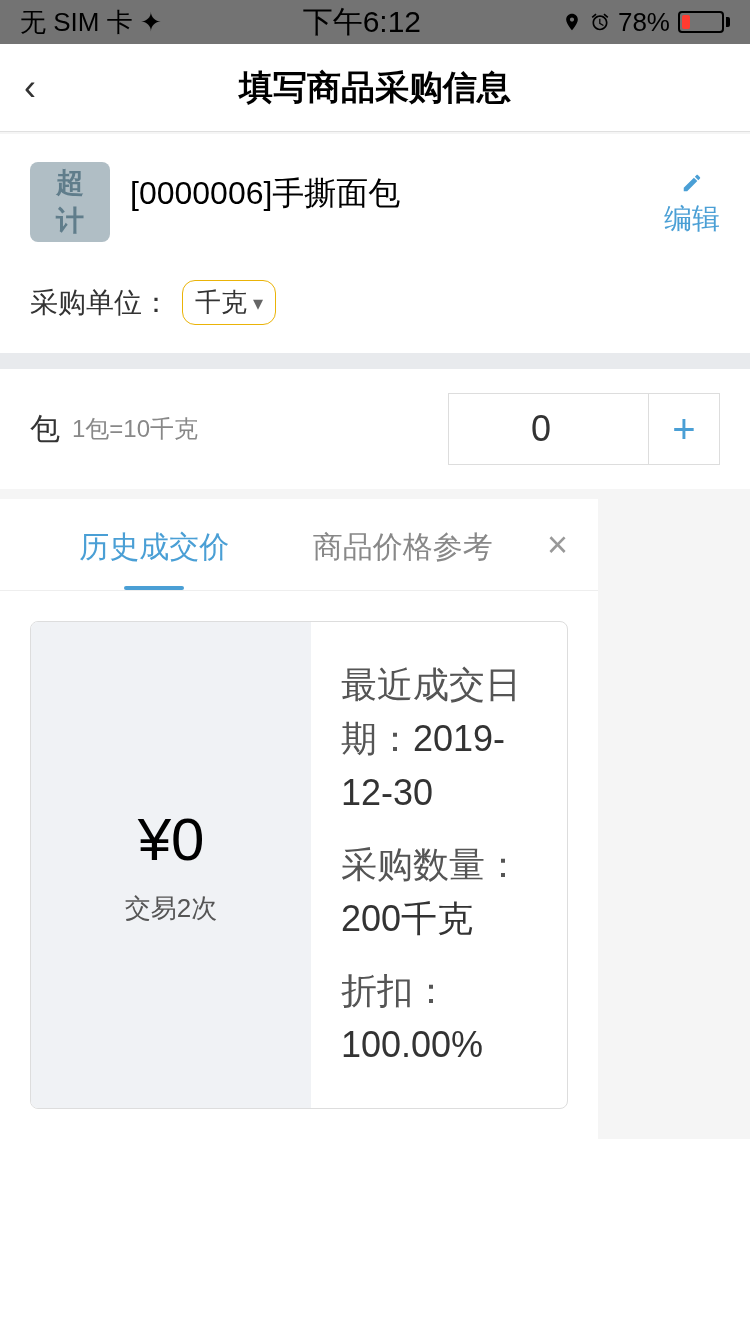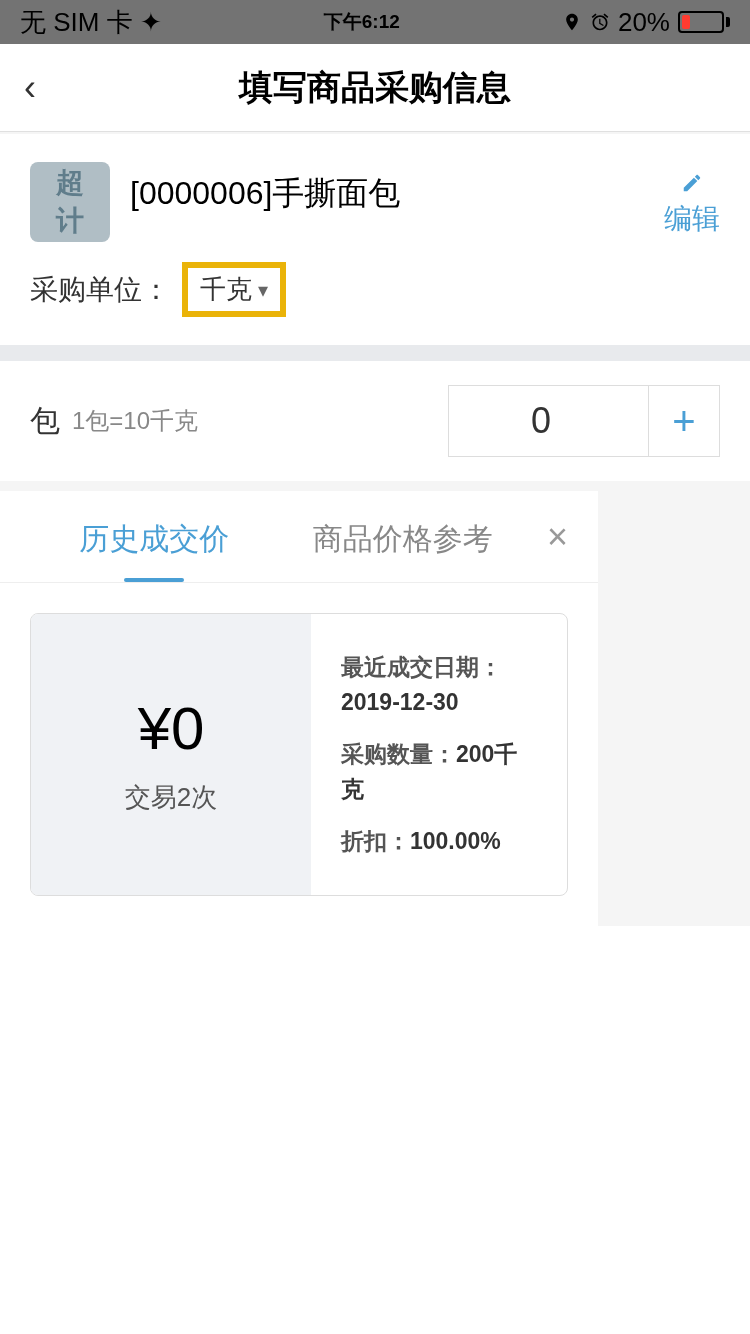--- a/index.html
+++ b/index.html
@@ -24,22 +24,22 @@
       font-size: 28px;
     }
     .status-left {
       display: flex;
       align-items: center;
       gap: 8px;
       font-size: 26px;
       color: #000;
     }
     .status-center {
-      font-size: 19px;
-      font-weight: 700;
+      font-size: 30px;
+      font-weight: 400;
       color: #000;
     }
     .status-right {
       display: flex;
       align-items: center;
       gap: 8px;
       font-size: 26px;
       color: #000;
     }
     .battery-icon {
@@ -141,34 +141,34 @@
       color: #4a9fd5;
       cursor: pointer;
       white-space: nowrap;
       margin-top: 10px;
       flex-direction: column;
     }
     .product-unit-row {
       display: flex;
       align-items: flex-end;
       justify-content: space-between;
-      margin-top: 20px;
+      margin-top: 38px;
     }
     .unit-left {
       display: flex;
       align-items: center;
       gap: 12px;
       font-size: 28px;
       color: #333;
     }
     .unit-dropdown {
       display: flex;
       align-items: center;
-      border: 6px solid #eab308;
-      border-radius: 0;
+      border: 1px solid #eab308;
+      border-radius: 13px;
       padding: 4px 12px;
       font-size: 26px;
       color: #333;
       gap: 6px;
     }
     .dropdown-arrow {
       font-size: 20px;
       color: #666;
     }
     .price-ref {
@@ -326,24 +326,23 @@
       margin-top: 17px;
     }
     .tx-right {
       flex: 1;
       padding: 36px 30px;
       display: flex;
       flex-direction: column;
       gap: 18px;
     }
     .tx-detail-row {
-      font-size: 23px;
+      font-size: 36px;
       color: #333;
       line-height: 1.5;
-      font-weight: bold;
     }
     .tx-detail-label {
       color: #555;
     }
 
     
     .white-content {
       width: 750px;
       min-height: 700px;
       background: #fff;
@@ -359,21 +358,21 @@
   <div class="status-center">下午6:12</div>
   <div class="status-right">
 
     <svg width="20" height="20" viewBox="0 0 24 24">
       <path d="M12 2C8.13 2 5 5.13 5 9c0 5.25 7 13 7 13s7-7.75 7-13c0-3.87-3.13-7-7-7zm0 9.5c-1.38 0-2.5-1.12-2.5-2.5s1.12-2.5 2.5-2.5 2.5 1.12 2.5 2.5-1.12 2.5-2.5 2.5z" fill="#000"></path>
     </svg>
 
     <svg width="20" height="20" viewBox="0 0 24 24">
       <path d="M22 5.72l-4.6-3.86-1.29 1.53 4.6 3.86L22 5.72zM7.88 3.39L6.6 1.86 2 5.71l1.29 1.53 4.59-3.85zM12.5 8H11v6l4.75 2.85.75-1.23-4-2.37V8zM12 4c-4.97 0-9 4.03-9 9s4.02 9 9 9c4.97 0 9-4.03 9-9s-4.03-9-9-9zm0 16c-3.87 0-7-3.13-7-7s3.13-7 7-7 7 3.13 7 7-3.13 7-7 7z" fill="#000"></path>
     </svg>
-    <span>20%</span>
+    <span>78%</span>
     <div class="battery-icon">
       <div class="battery-body">
         <div class="battery-fill"></div>
       </div>
       <div class="battery-tip"></div>
     </div>
   </div>
 </div>
 
 <div class="nav-bar">

